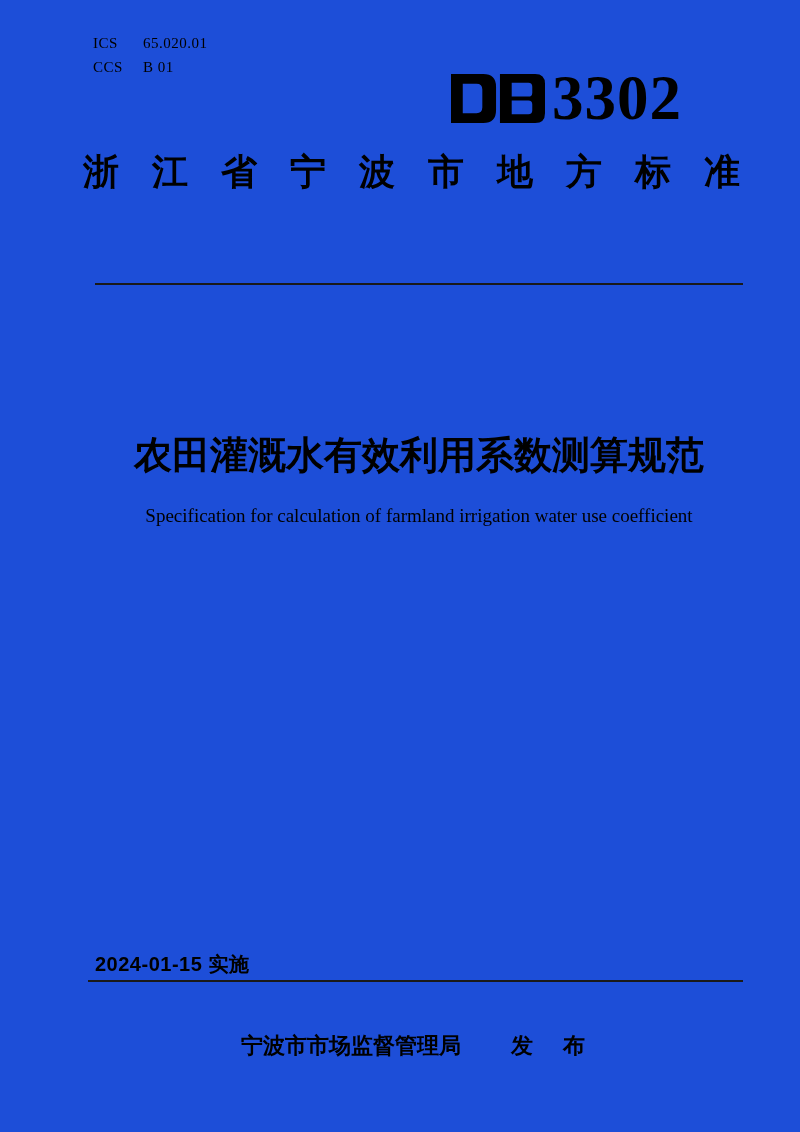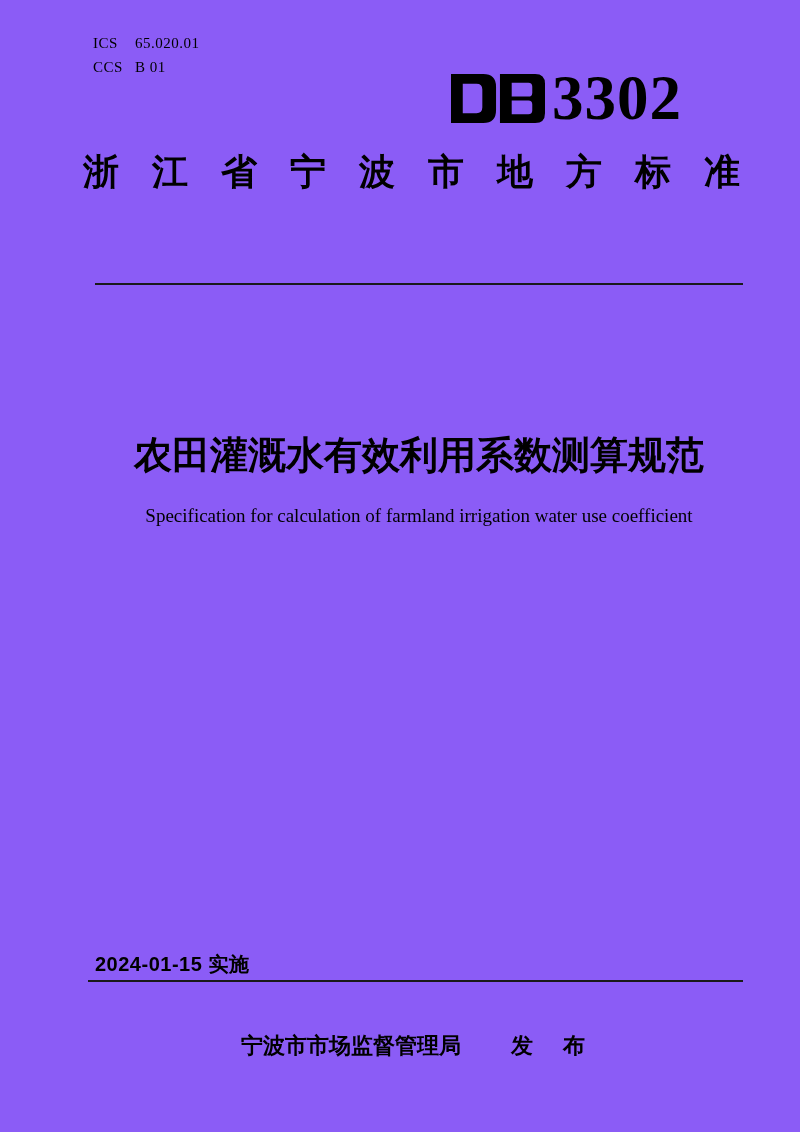--- a/index.html
+++ b/index.html
@@ -2,39 +2,39 @@
 <html><head>
 <meta charset="utf-8">
 <style>
   * { margin: 0; padding: 0; box-sizing: border-box; }
   html, body { background: #e8e8e8; }
   .page {
     position: relative;
     width: 800px;
     height: 1132px;
     margin: 0 auto;
-    background: #8b5cf6;
+    background: #1d4ed8;
     color: #000000;
     font-family: "Liberation Sans", sans-serif;
     overflow: hidden;
   }
 
   
   .ics-block {
     position: absolute;
     left: 93px;
     top: 31px;
     font-family: "Liberation Serif", serif;
     font-size: 15px;
     line-height: 24px;
     letter-spacing: 0.5px;
   }
   .ics-line { display: flex; }
   .code-label { display: inline-block; min-width: 42px; }
-  .code-value { display: inline-block; }
+  .code-value { display: inline-block; margin-left: 8px; }
 
   
   .logo {
     position: absolute;
     top: 73px;
     right: 118px;
     display: flex;
     align-items: flex-start;
     height: 52px;
   }

